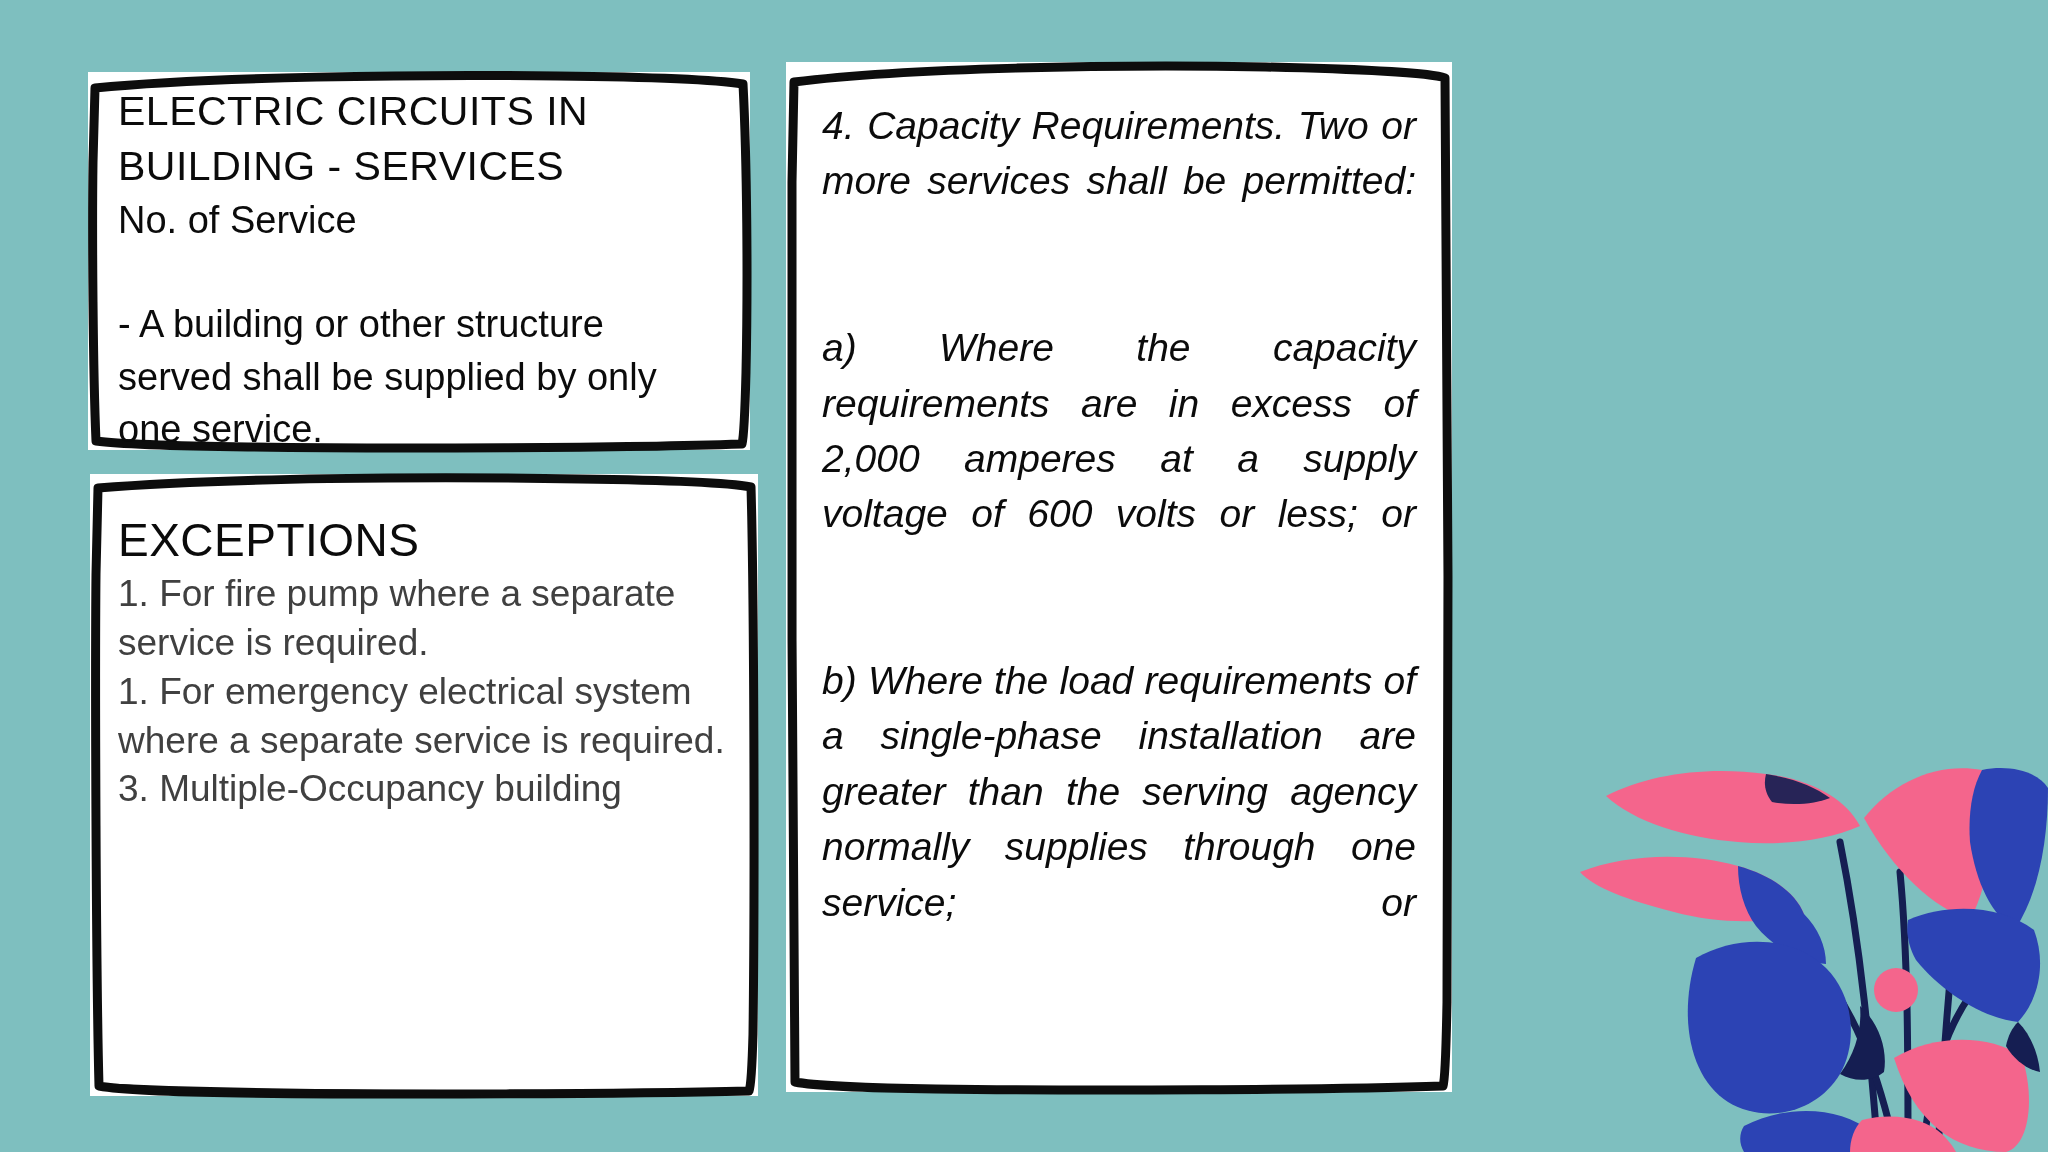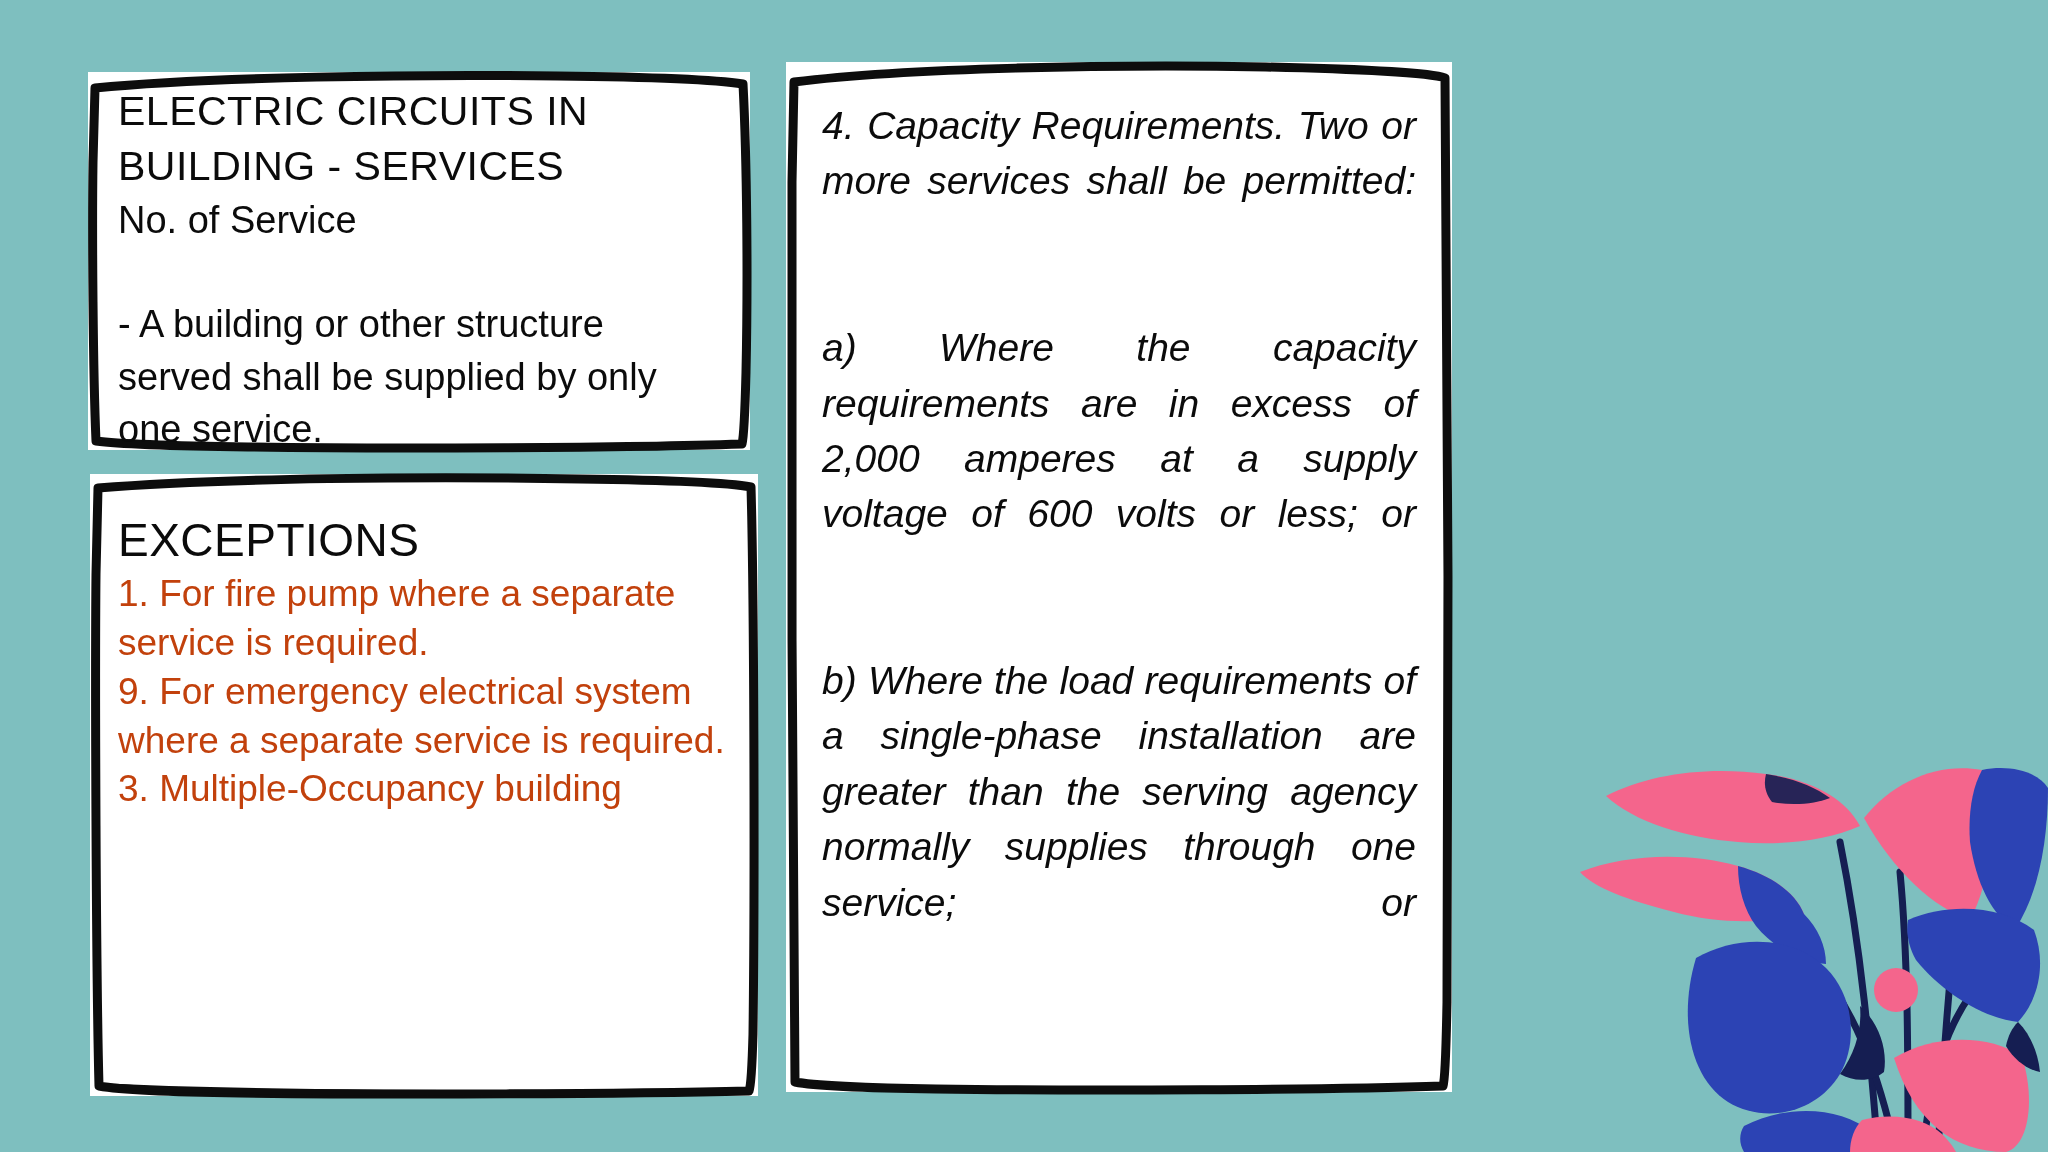--- a/index.html
+++ b/index.html
@@ -110,21 +110,21 @@
     font-size: 46px;
     line-height: 1.22;
     color: #0b0b0b;
     margin: 0 0 2px 0;
     font-weight: 400;
     letter-spacing: 0.5px;
   }
   .t-list {
     font-size: 37px;
     line-height: 1.32;
-    color: #c2410c;
+    color: #404040;
     margin: 0;
     font-weight: 400;
   }
 
   .t-just {
     font-size: 39px;
     line-height: 1.42;
     color: #0b0b0b;
     margin: 0;
     font-weight: 400;
@@ -164,21 +164,21 @@
       <path d="M 8,14 C 130,4 340,2 490,5 C 570,6 640,9 661,13
                C 664,120 665,400 663,560 C 662,596 661,612 659,617
                C 540,620 300,621 150,619 C 80,618 26,615 9,612
                C 6,500 5,200 6,100 Z" fill="none" stroke="#0d0d0d" stroke-width="9" stroke-linejoin="round" stroke-linecap="round"></path>
       <path d="M 8,14 C 130,4 340,2 490,5 C 570,6 640,9 661,13" fill="none" stroke="#0d0d0d" stroke-width="6" stroke-linecap="round"></path>
       <path d="M 9,612 C 140,619 420,621 659,617" fill="none" stroke="#0d0d0d" stroke-width="6" stroke-linecap="round"></path>
     </svg>
     <div class="card-body">
       <div class="t-head">EXCEPTIONS</div>
       <div class="t-list">1. For fire pump where a separate service is required.</div>
-      <div class="t-list">9. For emergency electrical system where a separate service is required.</div>
+      <div class="t-list">1. For emergency electrical system where a separate service is required.</div>
       <div class="t-list">3. Multiple-Occupancy building</div>
     </div>
   </div>
 
   <div class="card" id="card-capacity">
     <svg class="card-frame" viewBox="0 0 666 1030" preserveAspectRatio="none">
       <path d="M 8,20 C 120,6 330,2 480,5 C 570,7 645,11 659,16
                C 662,180 663,700 661,940 C 660,995 659,1018 657,1024
                C 540,1028 300,1029 150,1027 C 80,1026 24,1023 9,1020
                C 6,820 5,300 6,120 Z" fill="none" stroke="#0d0d0d" stroke-width="9" stroke-linejoin="round" stroke-linecap="round"></path>

